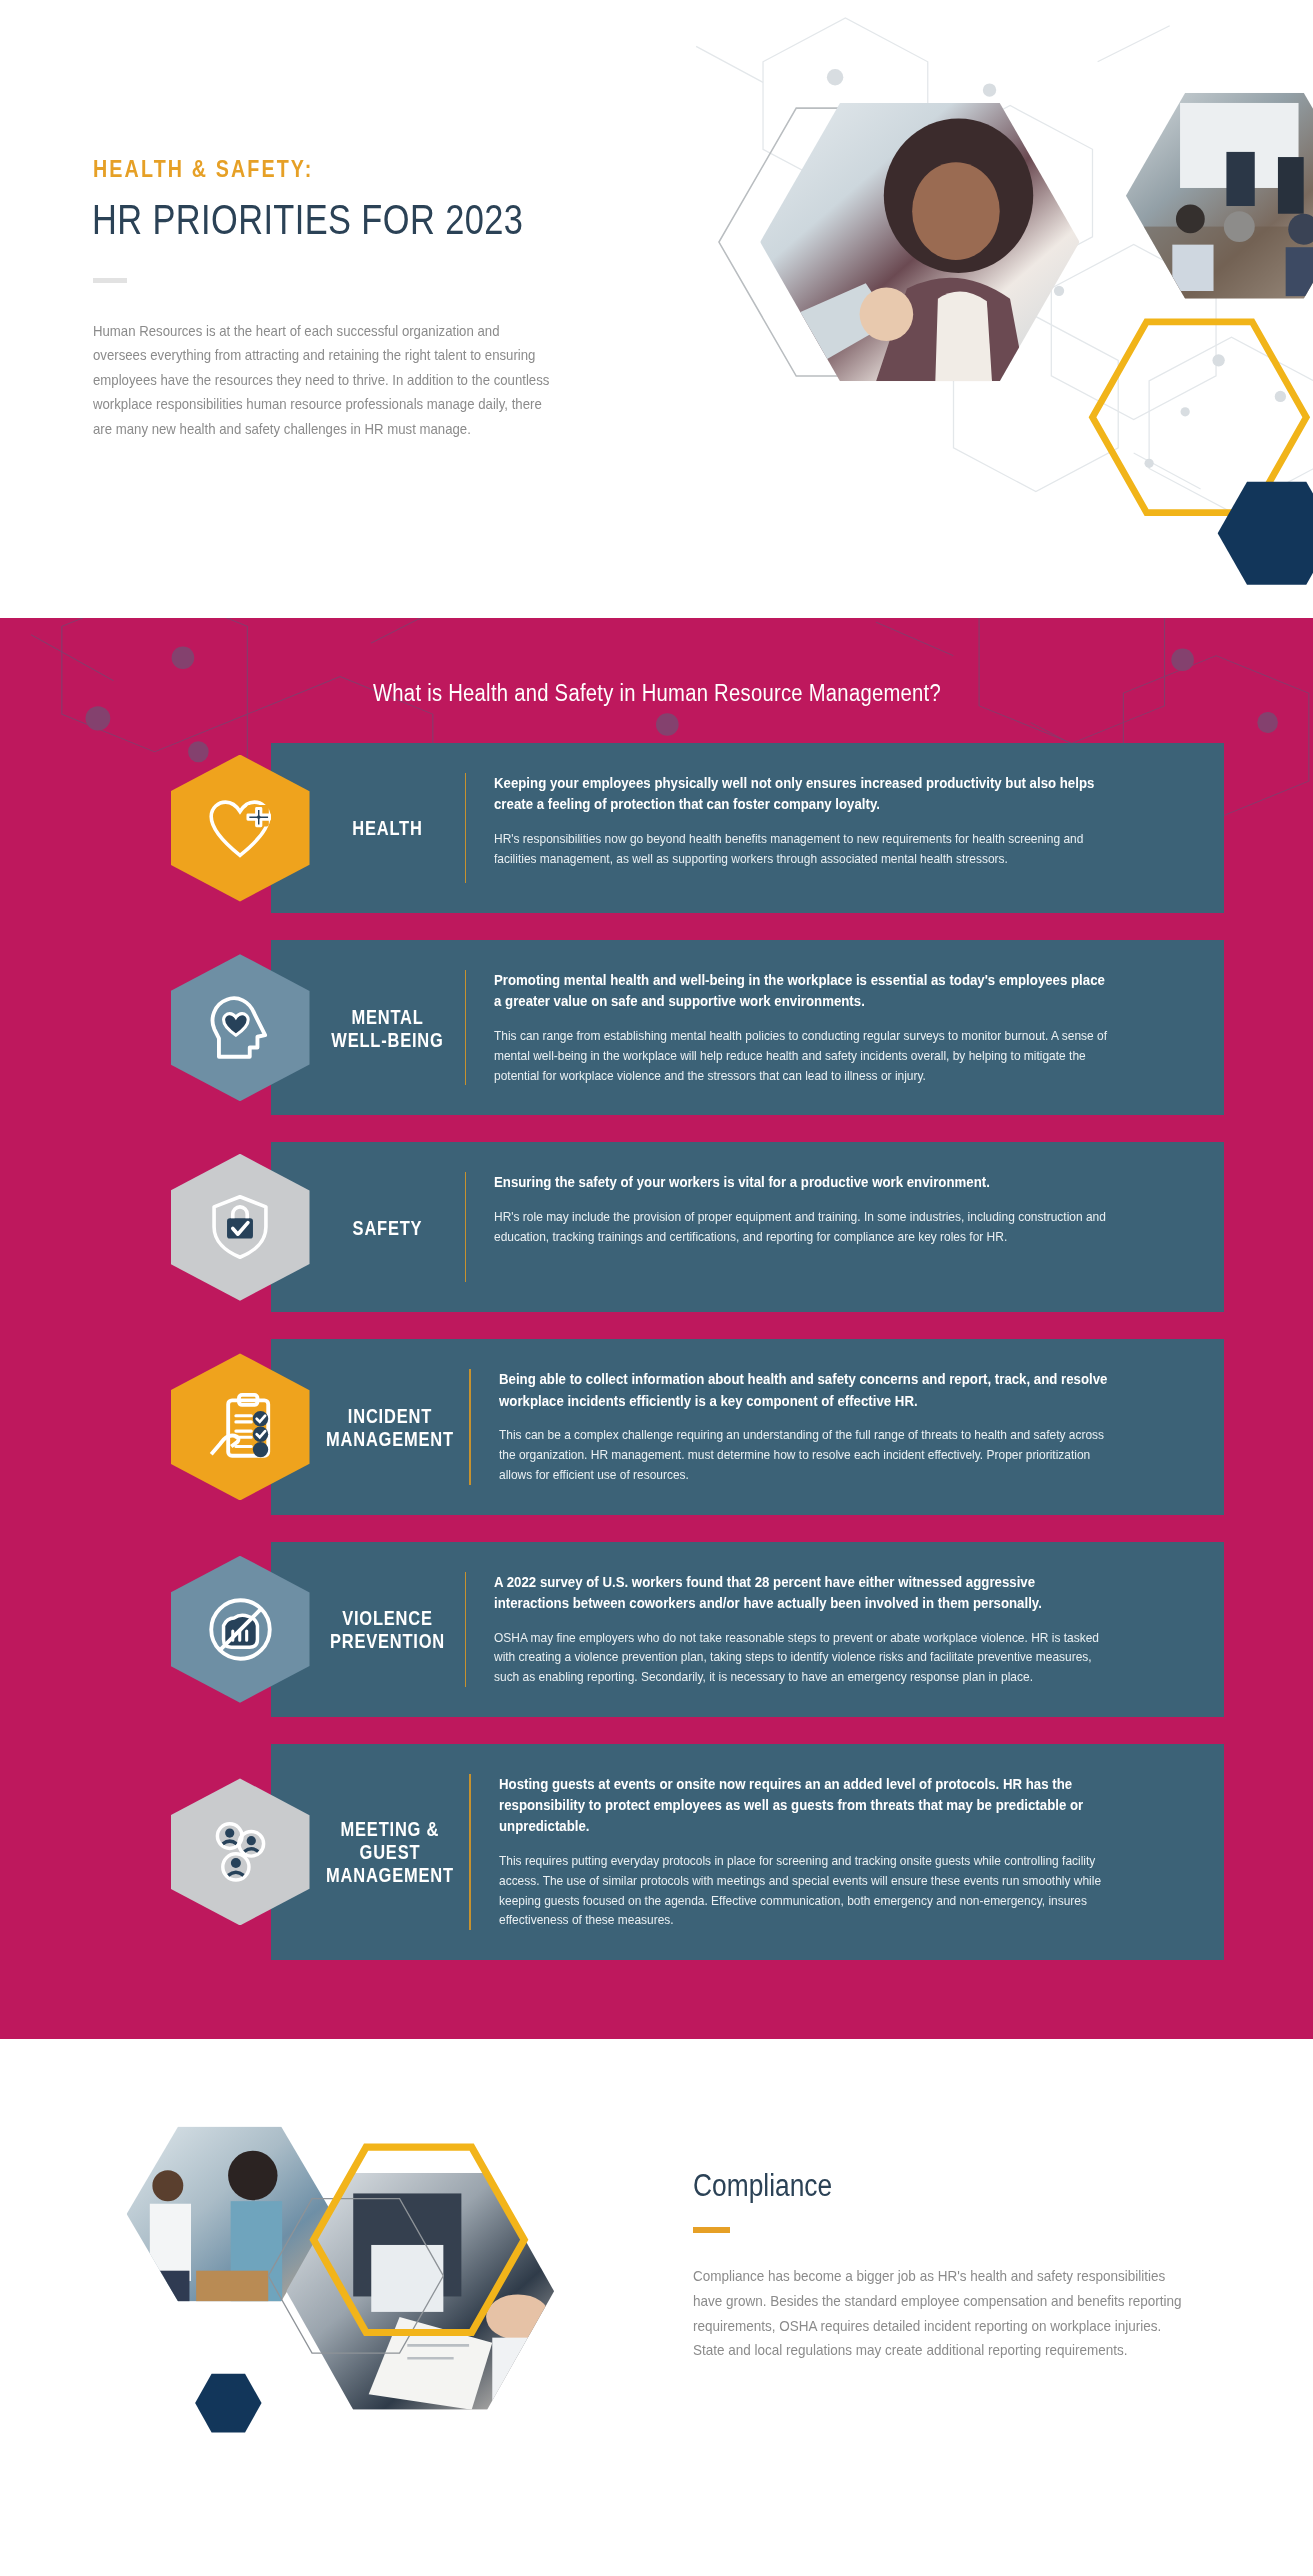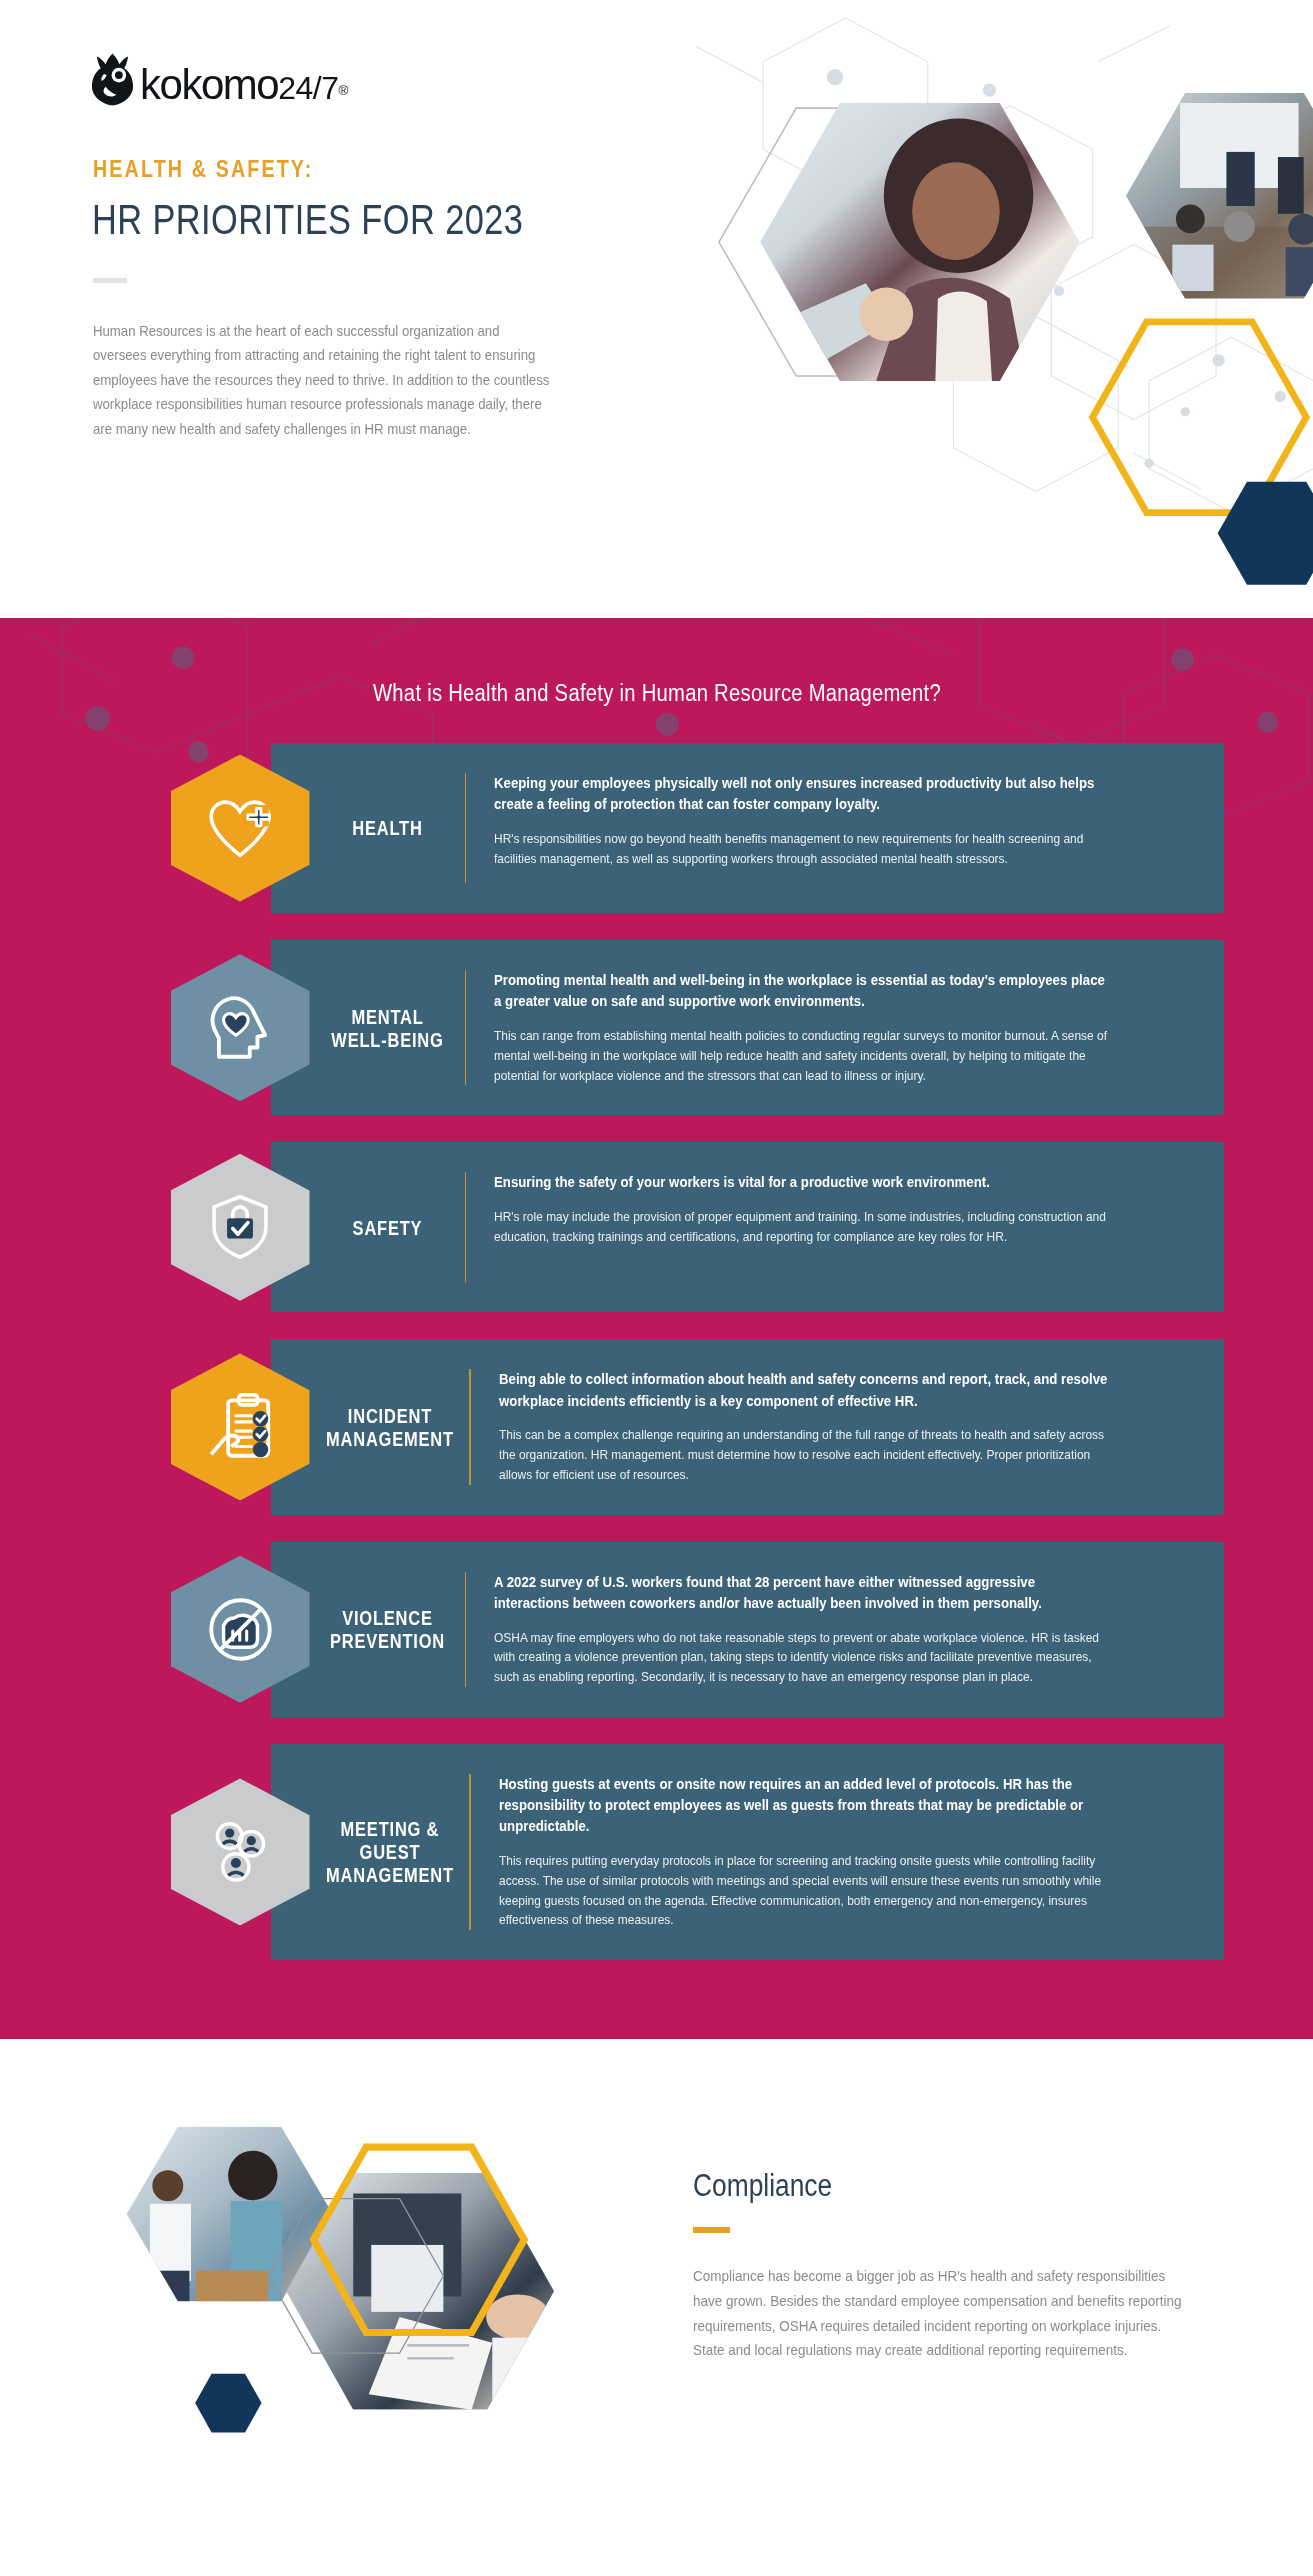--- a/index.html
+++ b/index.html
@@ -192,32 +192,20 @@
         <circle cx="905" cy="565" r="10"></circle>
       <circle cx="1215" cy="700" r="12"></circle>
         <circle cx="1335" cy="770" r="11"></circle>
       <circle cx="1415" cy="990" r="13"></circle>
         <circle cx="1150" cy="800" r="9"></circle>
       <circle cx="545" cy="400" r="14"></circle>
         <circle cx="1080" cy="900" r="9"></circle>
     </g>
   </svg>
 
-  <div class="logo-wrap">
-    <svg class="logo-owl" viewBox="0 0 100 110">
-      <path fill="#111418" d="M50 2 C42 10 38 18 36 24 C30 16 24 10 18 8 C20 18 22 26 26 32 C14 40 8 54 8 70 C8 88 26 106 50 108 C74 106 92 88 92 70 C92 54 86 40 74 32 C78 26 80 18 82 8 C76 10 70 16 64 24 C62 18 58 10 50 2 Z"></path>
-      <circle cx="63" cy="46" r="15" fill="#ffffff"></circle>
-      <circle cx="63" cy="46" r="8" fill="#111418"></circle>
-      <path fill="#ffffff" d="M33 44 C28 48 26 54 28 58 C32 56 36 52 38 46 Z"></path>
-      <path fill="#ffffff" d="M36 70 C42 78 50 84 58 86 C50 92 40 90 34 84 C30 80 32 74 36 70 Z"></path>
-    </svg>
-    <div>
-      <span class="logo-text">kokomo</span><span class="logo-247">24/7</span><span class="logo-reg">®</span>
-    </div>
-  </div>
 
   <div class="eyebrow">HEALTH &amp; SAFETY:</div>
   <h1 class="headline">HR PRIORITIES FOR 2023</h1>
   <div class="rule-sm"></div>
   <p class="intro-text">Human Resources is at the heart of each successful organization and oversees everything from attracting and retaining the right talent to ensuring employees have the resources they need to thrive. In addition to the countless workplace responsibilities human resource professionals manage daily, there are many new health and safety challenges in HR must manage.</p>
 
   <div class="hero-photos">
     <svg viewBox="0 0 1250 1100" width="644" height="567">
       <defs>
         <clipPath id="hexA">

